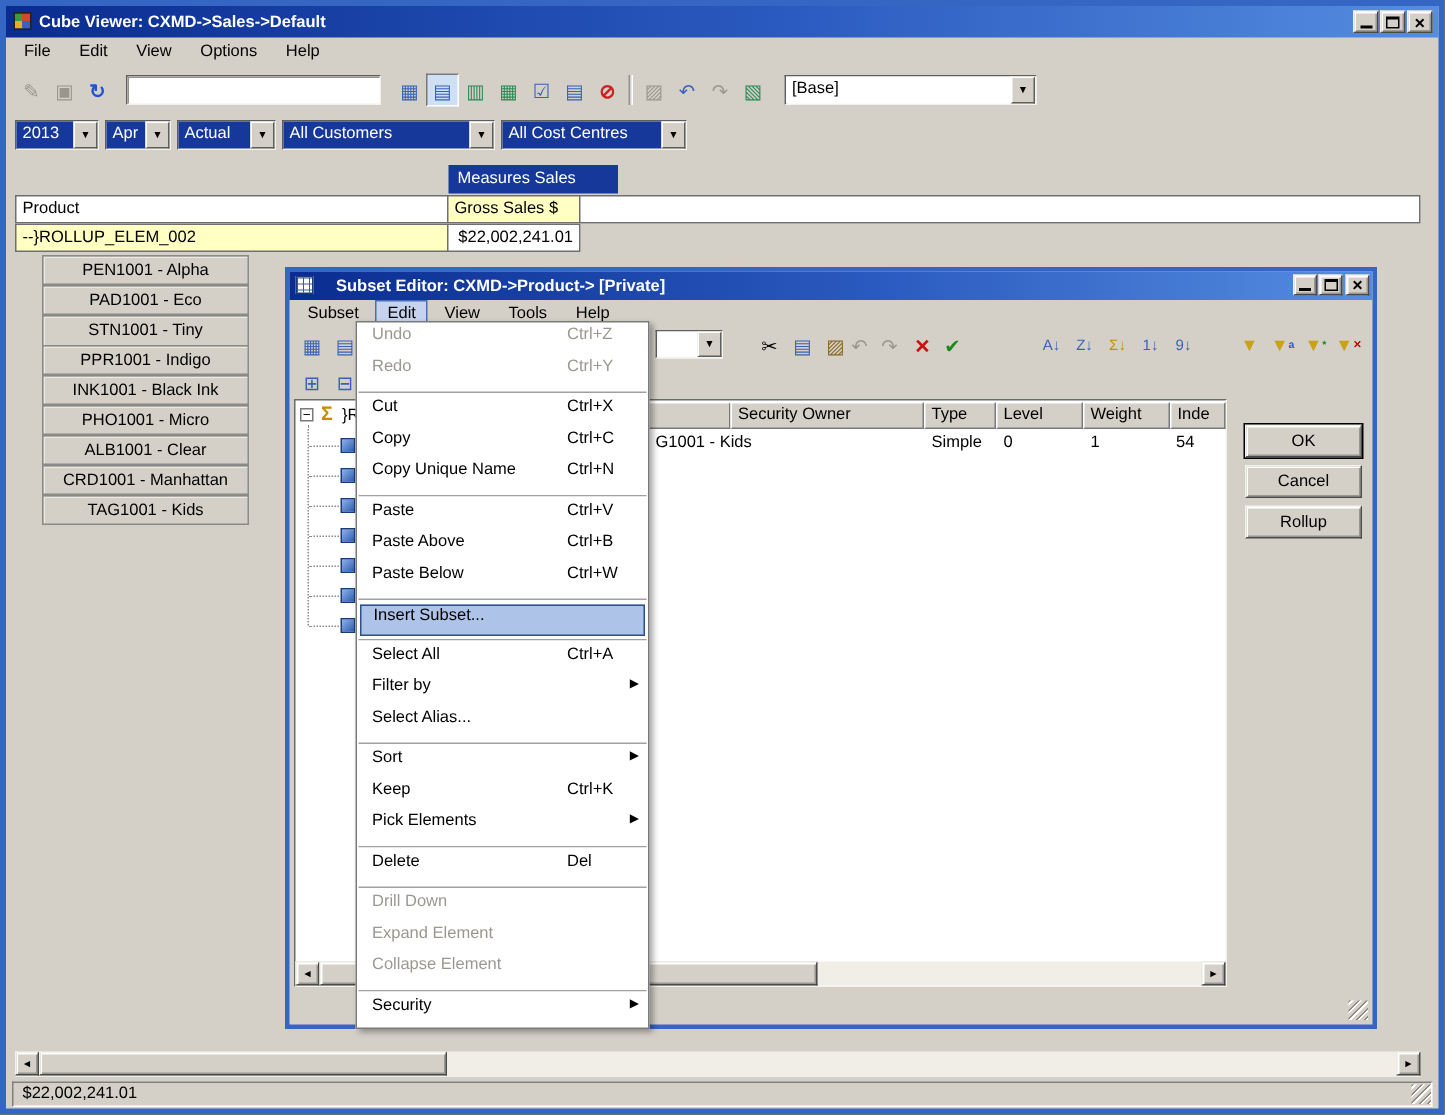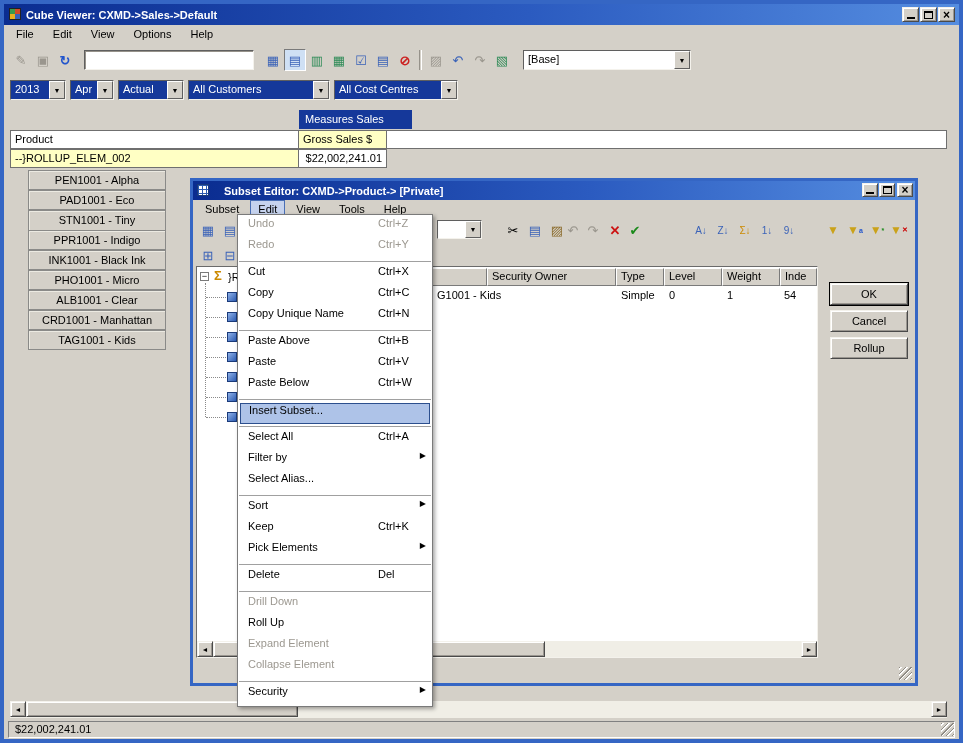--- a/index.html
+++ b/index.html
@@ -281,28 +281,28 @@
     <div class="mi">
         <span class="lbl">Copy</span>
         <span class="sc">Ctrl+C</span>
       </div>
     <div class="mi">
         <span class="lbl">Copy Unique Name</span>
         <span class="sc">Ctrl+N</span>
       </div>
     <div class="msep"></div>
     <div class="mi">
+        <span class="lbl">Paste</span>
+        <span class="sc">Ctrl+V</span>
+      </div>
+    <div class="mi">
         <span class="lbl">Paste Above</span>
         <span class="sc">Ctrl+B</span>
       </div>
     <div class="mi">
-        <span class="lbl">Paste</span>
-        <span class="sc">Ctrl+V</span>
-      </div>
-    <div class="mi">
         <span class="lbl">Paste Below</span>
         <span class="sc">Ctrl+W</span>
       </div>
     <div class="msep"></div>
     <div class="mi hl">
         <span class="lbl">Insert Subset...</span>
       </div>
     <div class="msep"></div>
     <div class="mi">
         <span class="lbl">Select All</span>
@@ -330,23 +330,20 @@
       </div>
     <div class="msep"></div>
     <div class="mi">
         <span class="lbl">Delete</span>
         <span class="sc">Del</span>
       </div>
     <div class="msep"></div>
     <div class="mi dis">
         <span class="lbl">Drill Down</span>
       </div>
-    <div class="mi">
-        <span class="lbl">Roll Up</span>
-      </div>
     <div class="mi dis">
         <span class="lbl">Expand Element</span>
       </div>
     <div class="mi dis">
         <span class="lbl">Collapse Element</span>
       </div>
     <div class="msep"></div>
     <div class="mi">
         <span class="lbl">Security</span>
         <span class="subarrow">▶</span>

